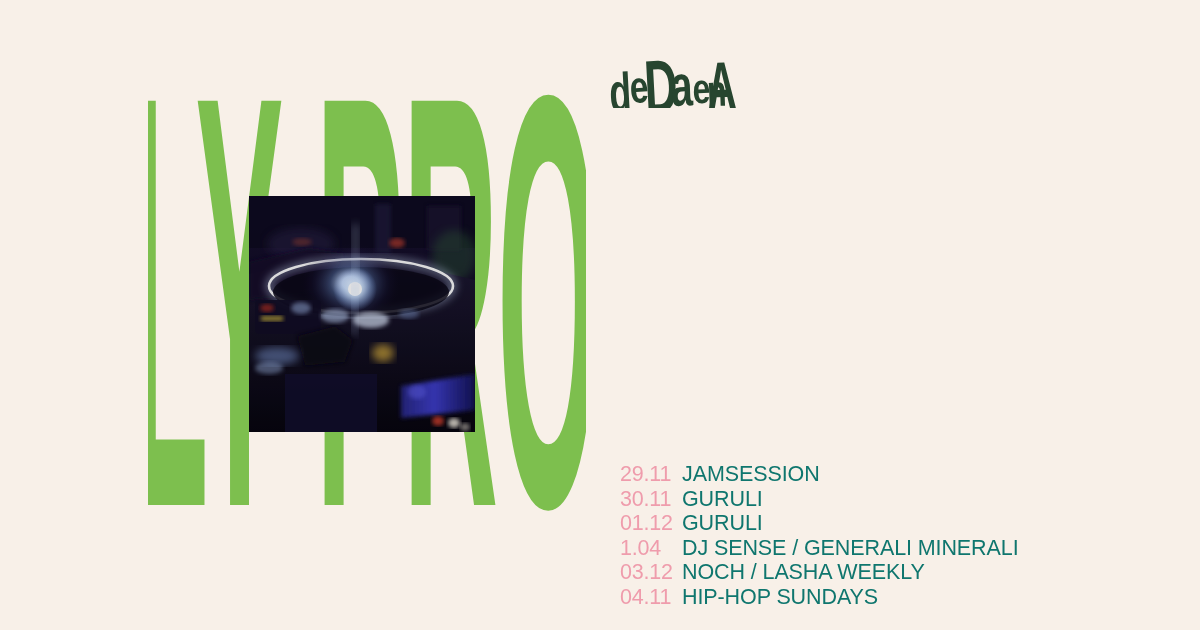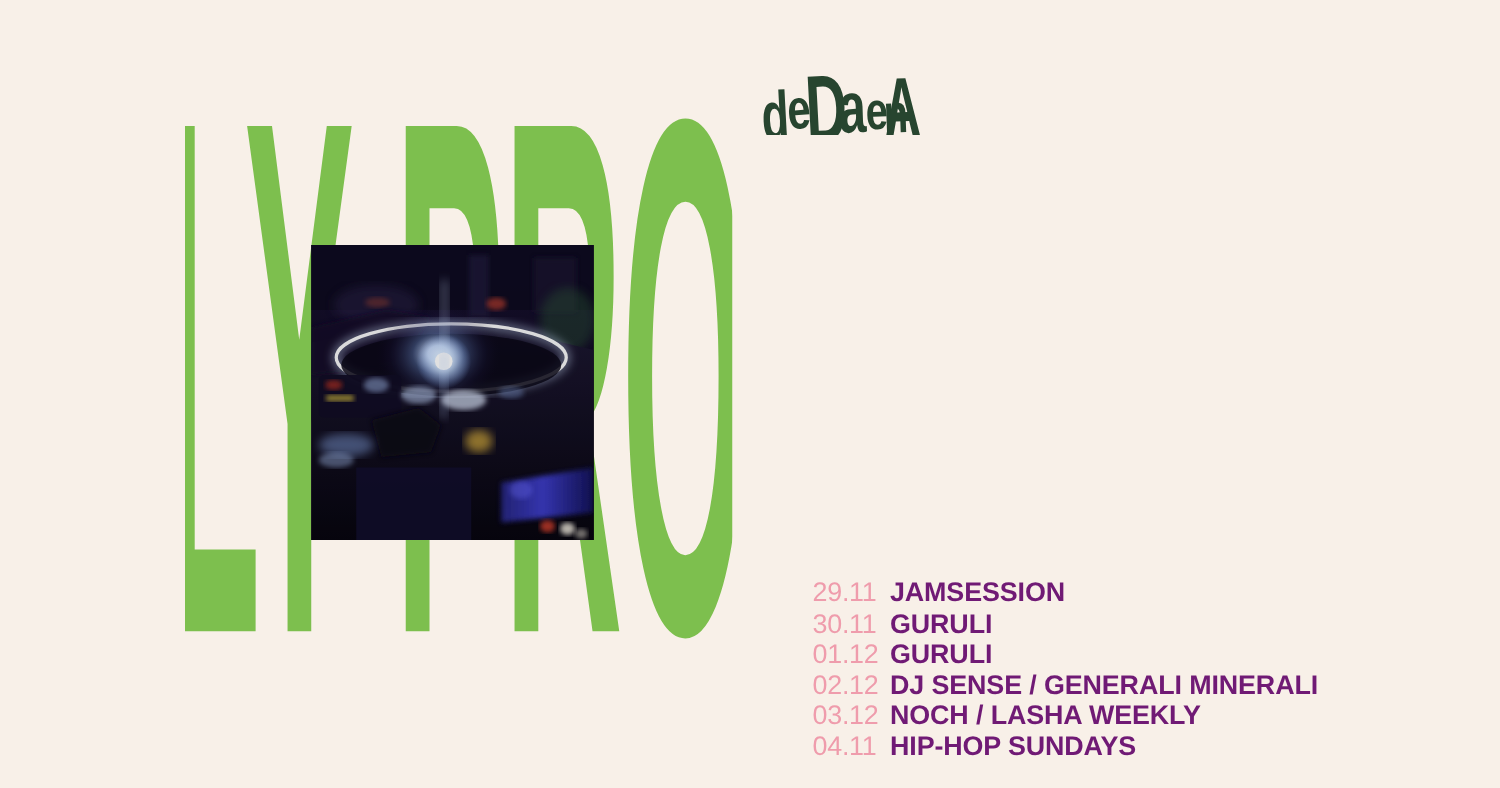--- a/index.html
+++ b/index.html
@@ -49,40 +49,39 @@
     left:608px; top:36px;
     width:160px; height:72px;
   }
   #brand-logo svg { display:block; width:100%; height:100%; }
 
   
   #event-list {
     position:absolute;
     left:620px; top:462px;
     width:540px;
-    margin-left:30px;
   }
   .event-row {
     display:flex;
     align-items:baseline;
     height:24.5px;
     white-space:nowrap;
   }
   .event-date {
     color:#ef9cac;
     font-size:21.5px;
     font-weight:400;
     letter-spacing:-0.2px;
     width:62px;
     flex:0 0 62px;
   }
   .event-name {
-    color:#701a75;
+    color:#0f766e;
     font-size:21.5px;
-    font-weight:700;
+    font-weight:400;
     letter-spacing:-0.1px;
   }
 </style>
 </head>
 <body>
 
 <div id="poster">
 
   <div id="weekly-program-art">
     <svg viewBox="0 0 438 561" preserveAspectRatio="none">
@@ -204,21 +203,21 @@
       <span class="event-date">30.11</span>
       <span class="event-name">GURULI</span>
     </div>
 
     <div class="event-row">
       <span class="event-date">01.12</span>
       <span class="event-name">GURULI</span>
     </div>
 
     <div class="event-row">
-      <span class="event-date">02.12</span>
+      <span class="event-date">1.04</span>
       <span class="event-name">DJ SENSE / GENERALI MINERALI</span>
     </div>
 
     <div class="event-row">
       <span class="event-date">03.12</span>
       <span class="event-name">NOCH / LASHA WEEKLY</span>
     </div>
 
     <div class="event-row">
       <span class="event-date">04.11</span>

